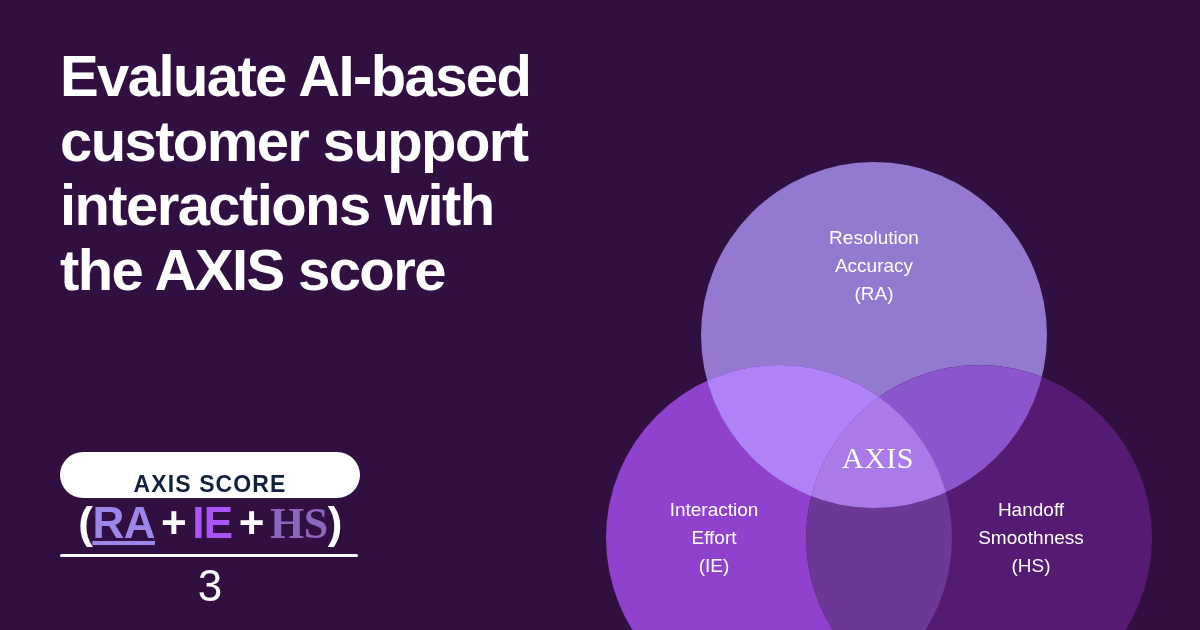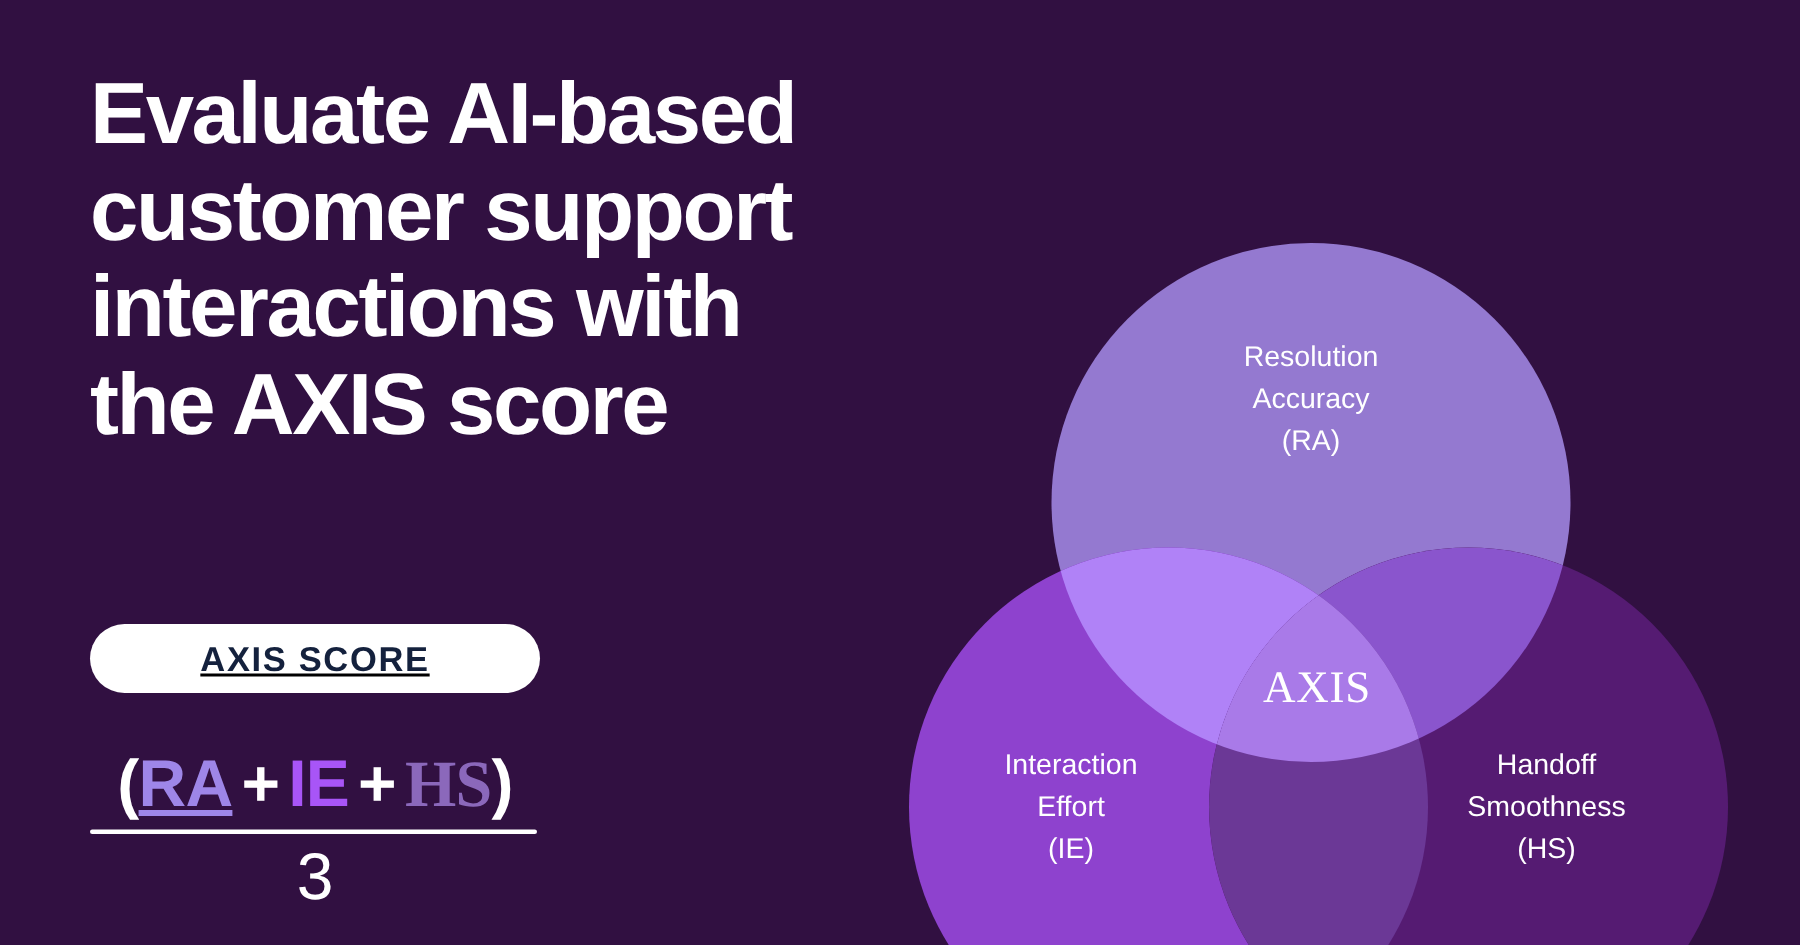--- a/index.html
+++ b/index.html
@@ -38,29 +38,28 @@
     font-weight: 700;
     line-height: 1.115;
     letter-spacing: -1.6px;
     white-space: pre-line;
   }
 
   
   #badge-pill {
     position: absolute;
     left: 60px;
-    top: 416px;
+    top: 452px;
     width: 300px;
     height: 46px;
     background: #ffffff;
     border-radius: 23px;
     display: flex;
-    align-items: center;
+    align-items: flex-end;
     justify-content: center;
-    text-decoration: underline;
   }
   #badge-label {
     color: #14213d;
     font-size: 23px;
     font-weight: 700;
     letter-spacing: 1.1px;
   }
 
   
   #formula {

